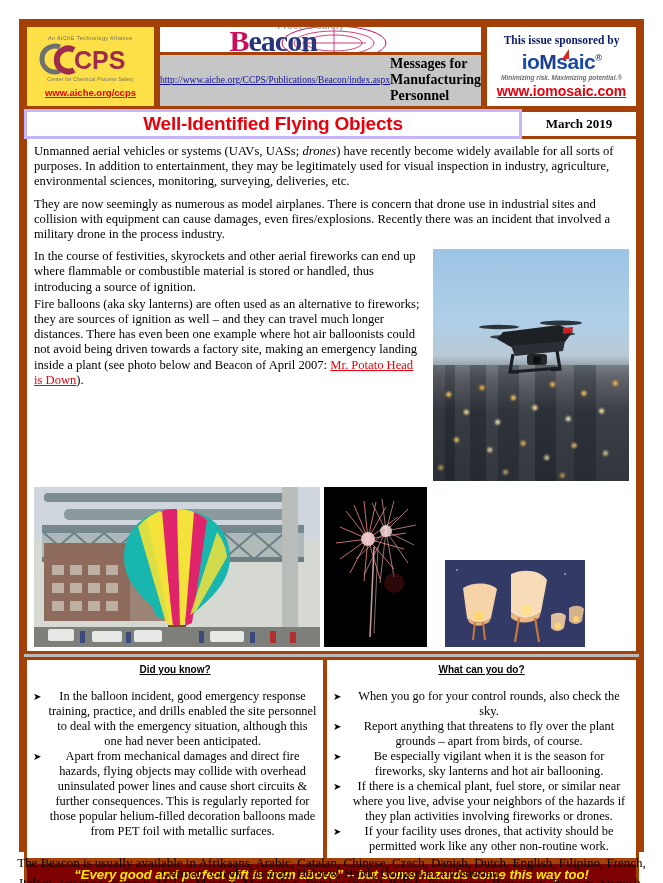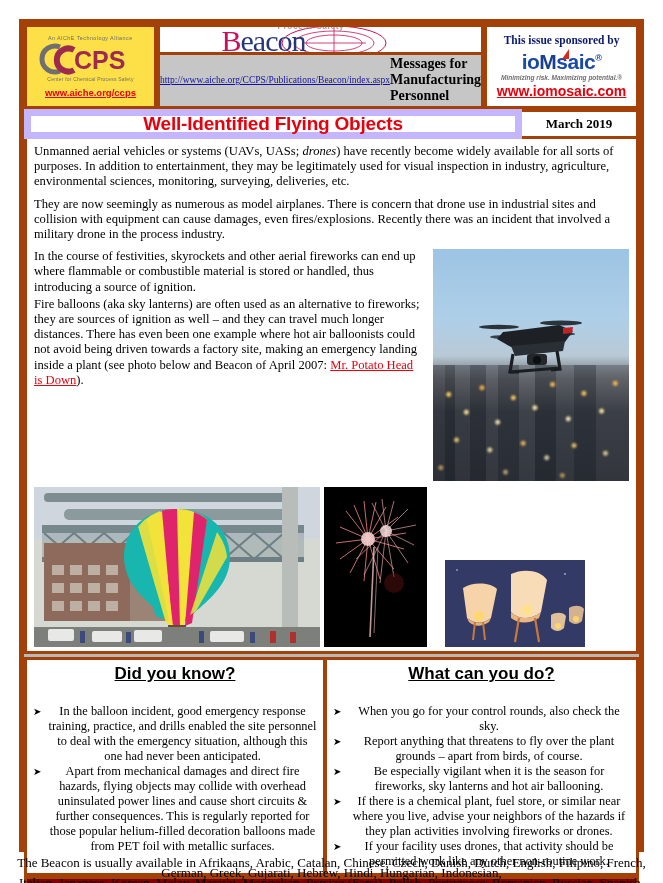--- a/index.html
+++ b/index.html
@@ -110,24 +110,24 @@
     left: 62px;
     top: 2px;
     font-family: "Liberation Sans", sans-serif;
     font-weight: bold;
     font-size: 8.5px;
     color: #9aa0b8;
     letter-spacing: .4px;
   }
   .beacon-word {
     position: absolute;
-    left: 6px;
+    left: 14px;
     top: 7px;
     font-family: "Liberation Serif", serif;
-    font-weight: normal;
+    font-weight: bold;
     font-size: 30px;
     line-height: 30px;
     letter-spacing: -1px;
   }
   .beacon-word .b1 { color: #C8105C; }
   .beacon-word .b2 { color: #27367A; }
   .beacon-arc {
     position: absolute;
     left: 0; top: 0;
     width: 210px; height: 42px;
@@ -216,21 +216,21 @@
   
   .titlebar {
     display: flex;
     box-sizing: border-box;
     background: #A34109;
     height: 30px;
   }
   .title-main {
     flex: 1;
     box-sizing: border-box;
-    border: 7px solid #c4b5fd;
+    border: 3px solid #c4b5fd;
     background: #ffffff;
     display: flex;
     align-items: center;
     justify-content: center;
   }
   .title-main .t {
     font-family: "Liberation Sans", sans-serif;
     font-weight: bold;
     font-size: 19px;
     color: #E8000D;
@@ -309,23 +309,23 @@
     border: 3px solid #A34109;
     background: #ffffff;
     padding: 3px 6px 4px 6px;
   }
   .qa-left { width: 301px; border-right-width: 2px; }
   .qa-right { flex: 1; border-left-width: 2px; }
   .qa-h {
     text-align: center;
     font-family: "Liberation Sans", sans-serif;
     font-weight: bold;
-    font-size: 17px;
+    font-size: 10px;
     text-decoration: underline;
-    margin: 1px 0 20px 0;
+    margin: 1px 0 14px 0;
     color: #000;
   }
   ul.bullets { list-style: none; margin: 0; padding: 0; }
   ul.bullets li {
     position: relative;
     padding-left: 15px;
     font-family: "Liberation Serif", serif;
     font-size: 12.4px;
     line-height: 15px;
     margin-bottom: 0px;

